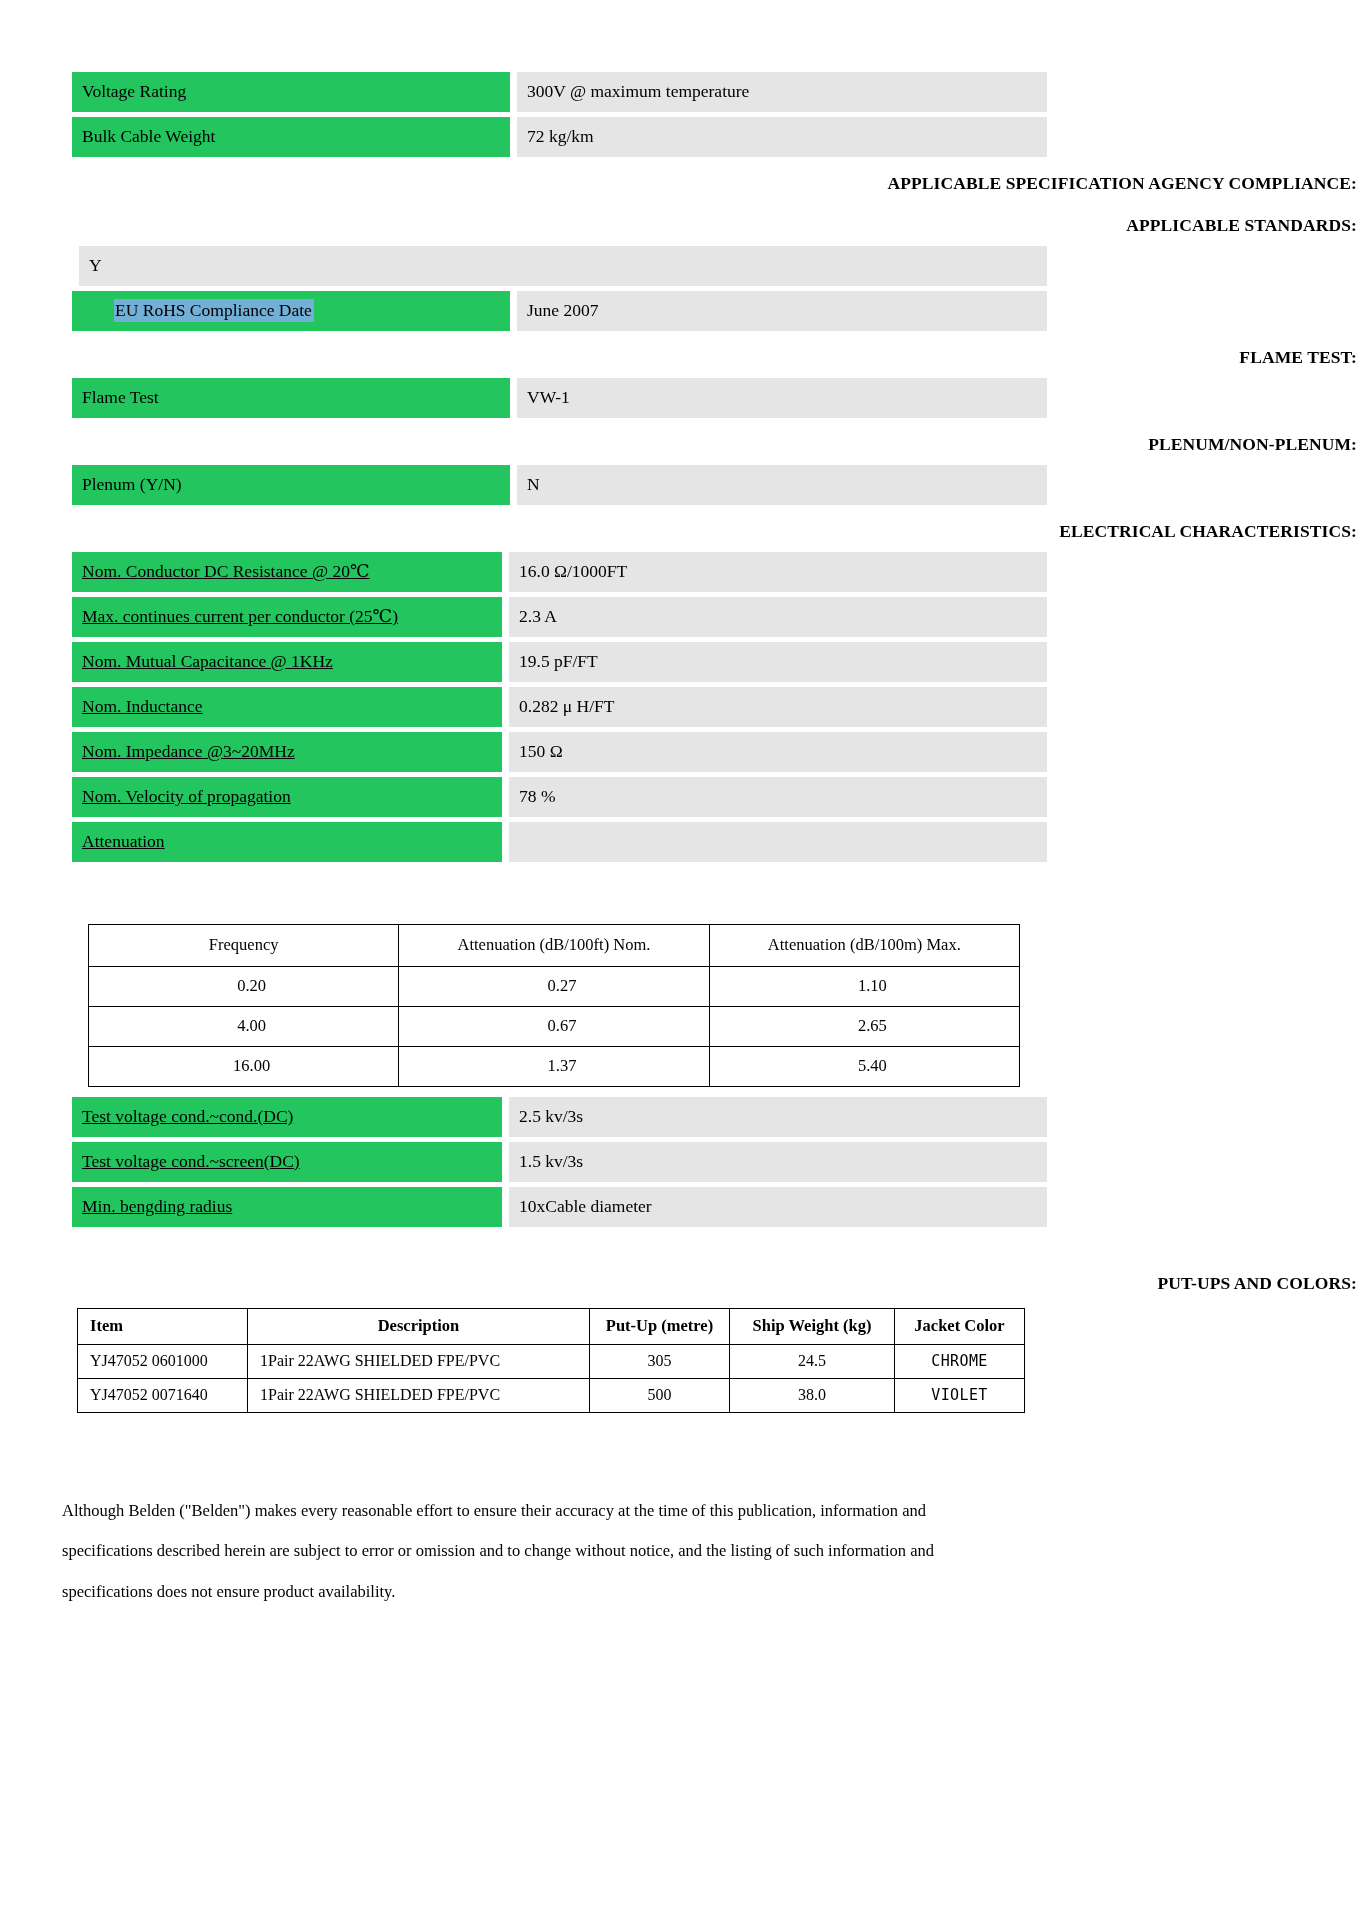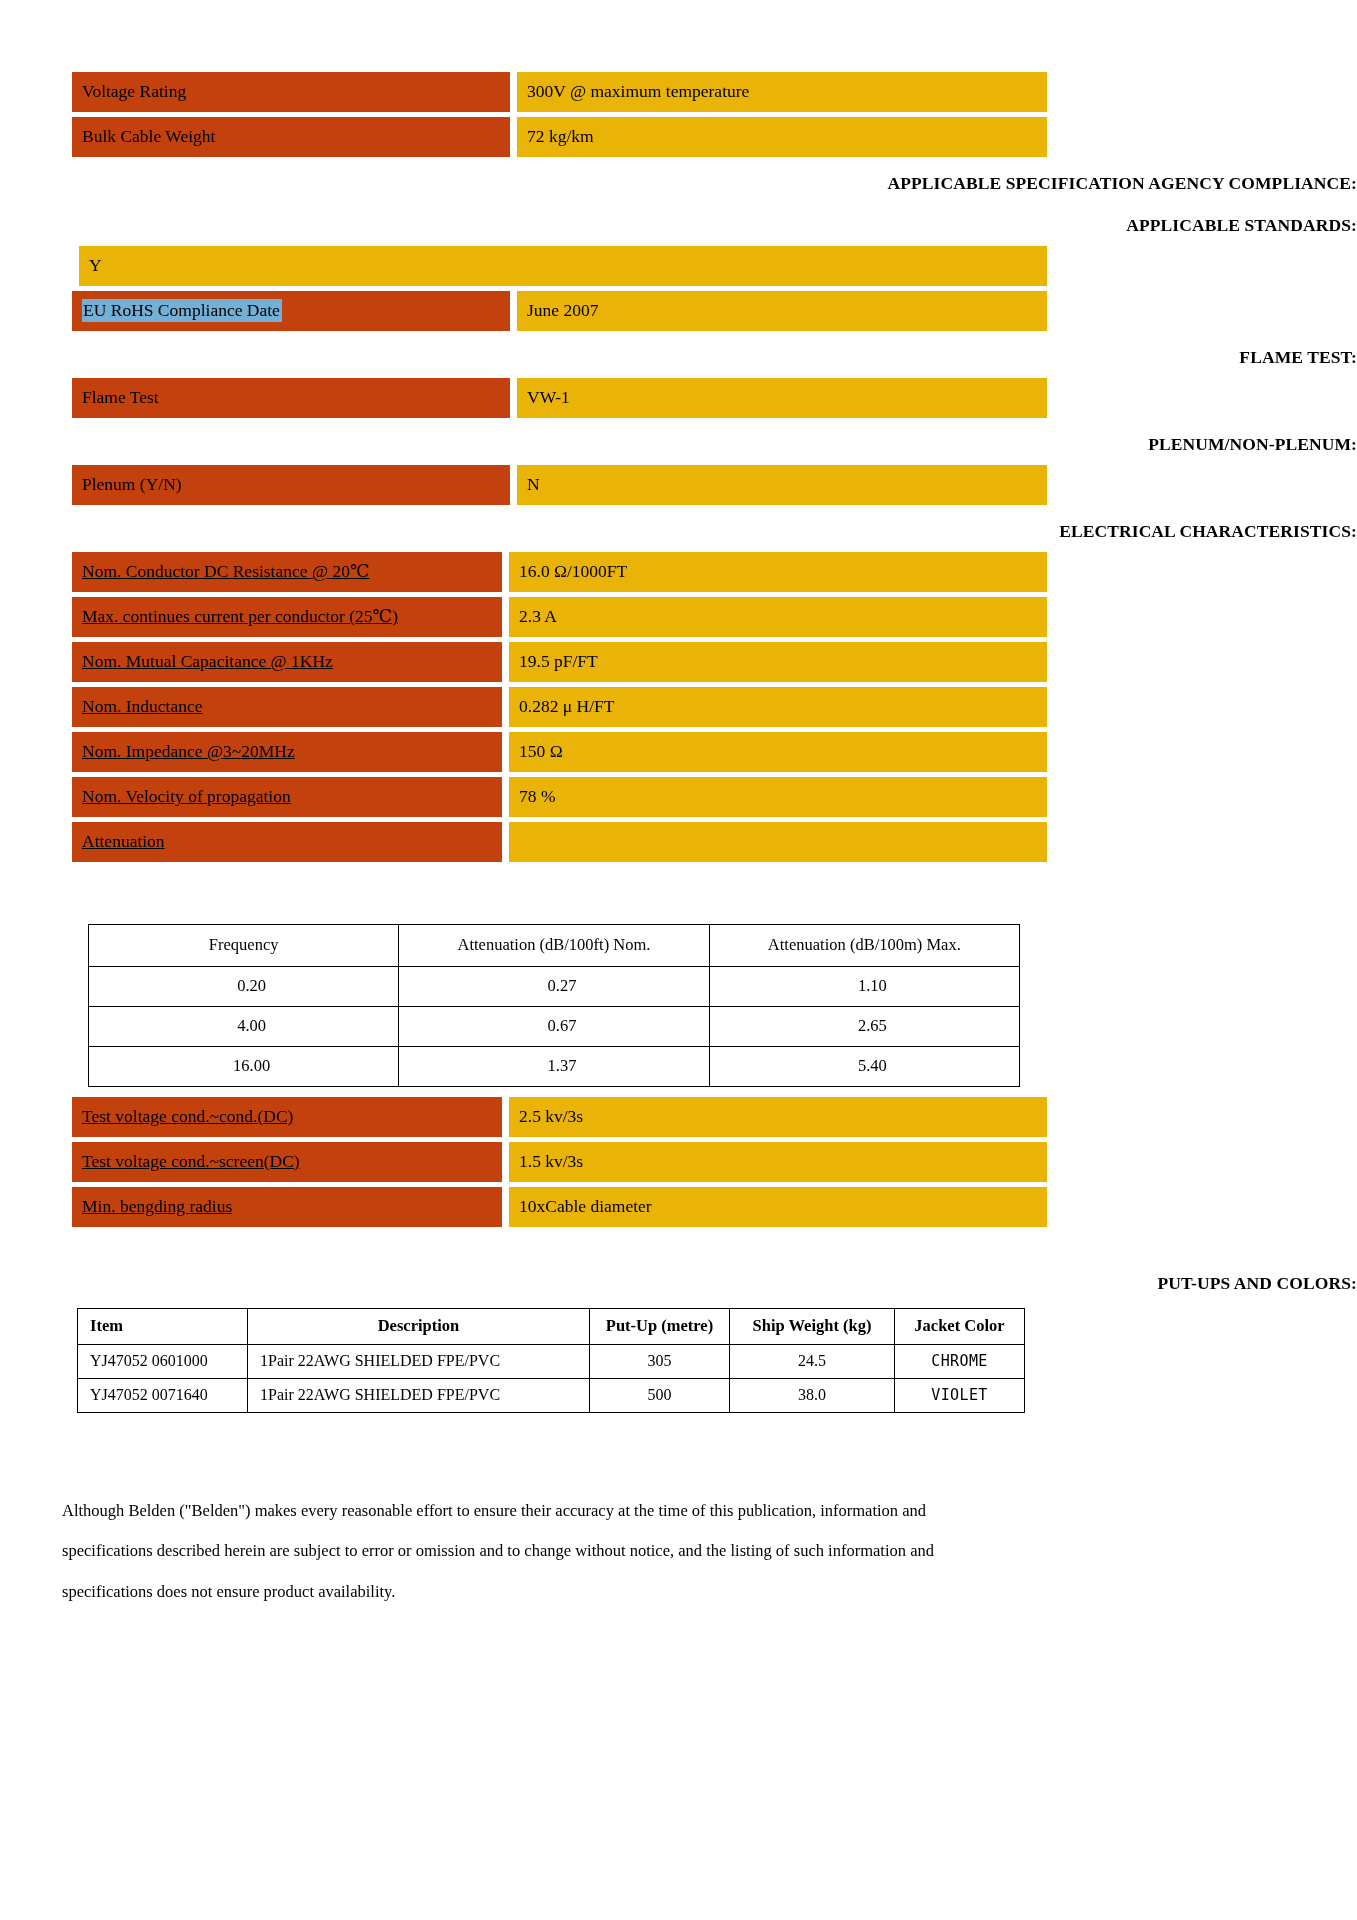--- a/index.html
+++ b/index.html
@@ -26,38 +26,39 @@
 
   
   .spec-row {
     display: flex;
     margin-left: 72px;
     width: 975px;
     margin-bottom: 5px;
   }
   .spec-row .cell-label {
     width: 438px;
-    background: #c2410c;
+    background: #22c55e;
     font-size: 17.5px;
     padding: 9px 0 10px 10px;
     box-sizing: border-box;
   }
   .spec-row .cell-gap { width: 7px; }
   .spec-row .cell-value {
     flex: 1;
-    background: #eab308;
+    background: #e5e5e5;
     font-size: 17.5px;
     padding: 9px 0 10px 10px;
     box-sizing: border-box;
   }
   .spec-row.variant2 .cell-label { width: 430px; text-decoration: underline; }
 
   .hl {
     background: #74afd6;
     padding: 1px 2px 2px 1px;
+    margin-left: 32px;
   }
 
   
   .section-heading {
     font-weight: bold;
     font-size: 17.5px;
     margin-left: 85px;
     padding: 11px 0 10px 0;
     letter-spacing: 0.1px;
     text-align: right;

